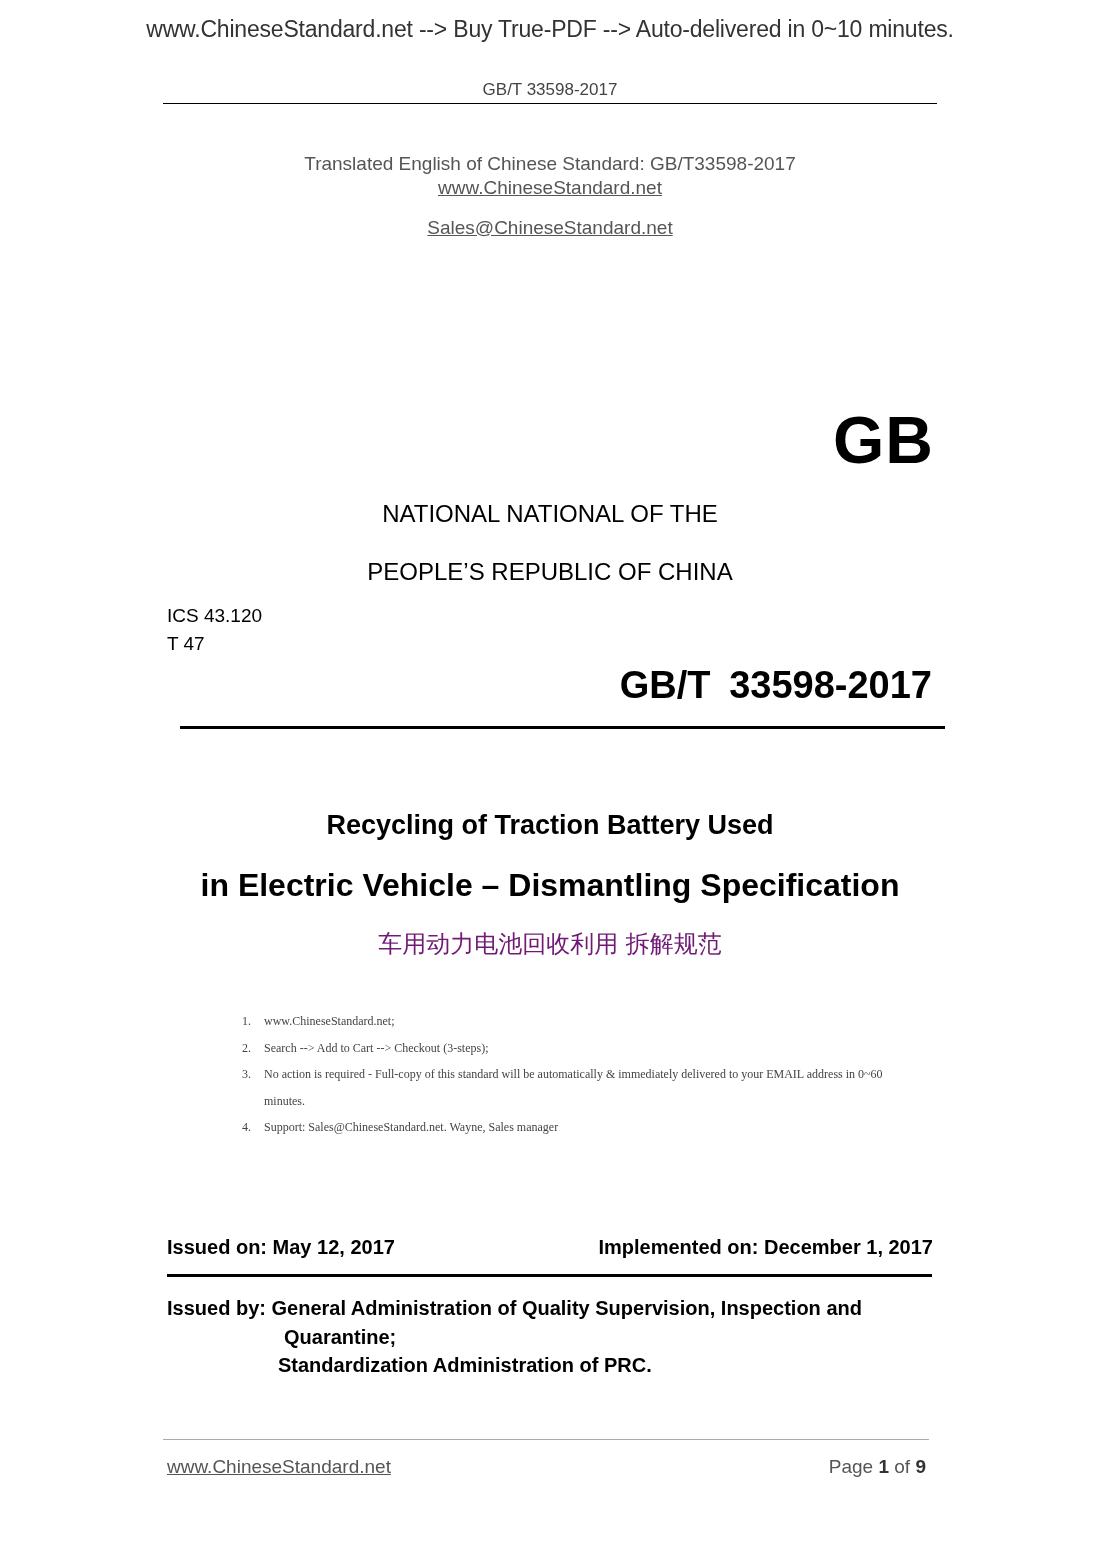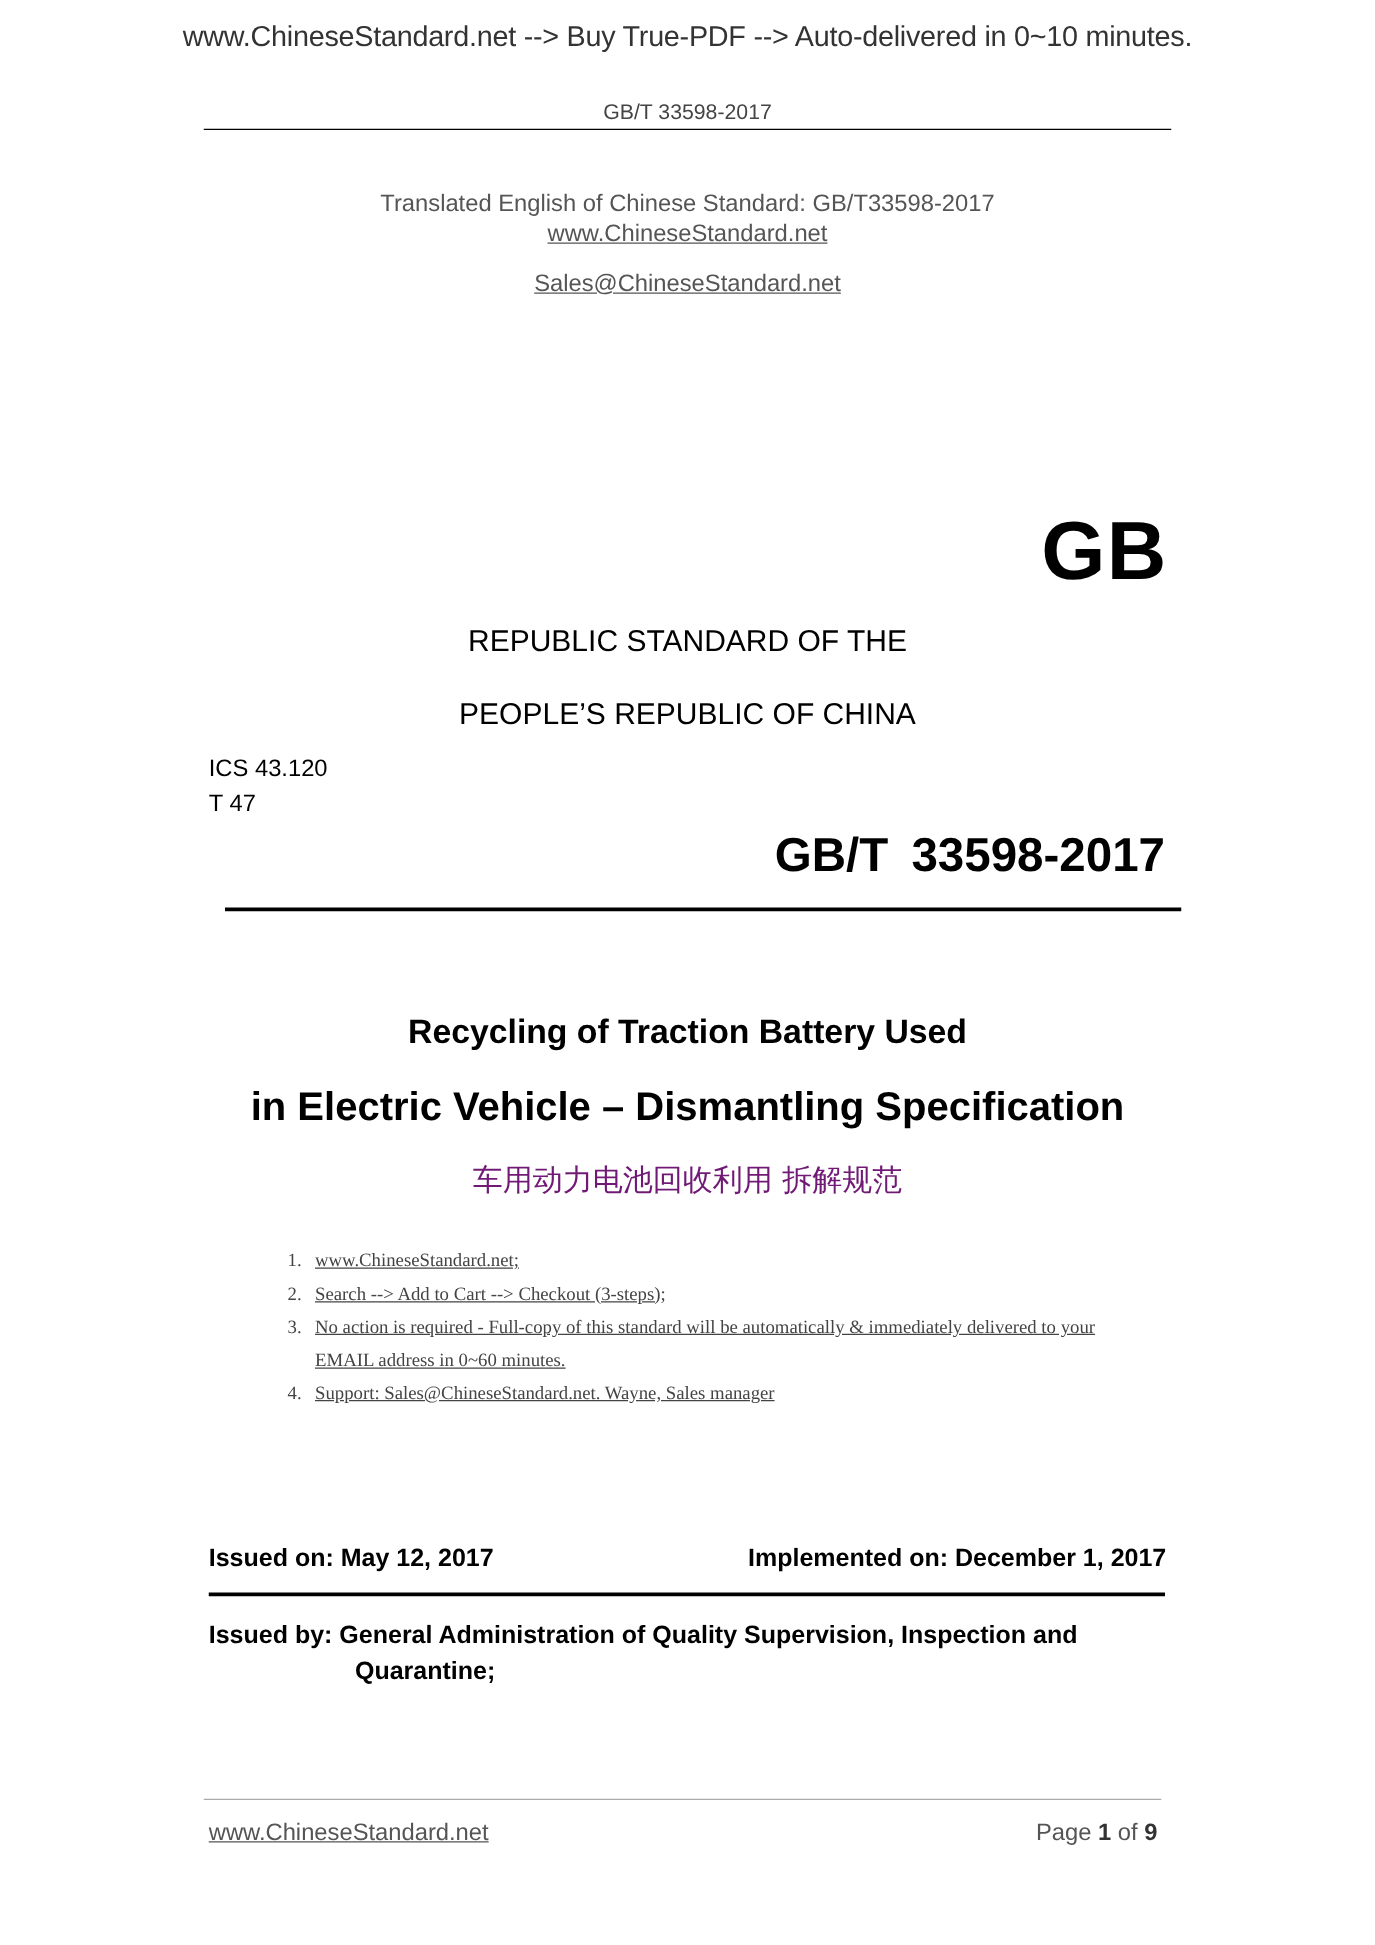--- a/index.html
+++ b/index.html
@@ -17,21 +17,21 @@
     .nat1 { top: 500px; font-size: 24px; }
     .nat2 { top: 558px; font-size: 24px; }
     .ics { top: 602px; left: 167px; font-size: 19px; line-height: 28px; }
     .code-big { top: 664px; right: 168px; font-size: 38px; font-weight: bold; word-spacing: 8px; }
     .hr-mid { top: 726px; left: 180px; width: 765px; height: 3px; background: #000; }
     .title1 { top: 810px; font-size: 27px; font-weight: bold; }
     .title2 { top: 867px; font-size: 32px; font-weight: bold; }
     .title-cn { top: 928px; font-size: 24px; color: #701a75; font-family: "DejaVu Sans", sans-serif; }
     .buy-box { top: 996px; left: 230px; width: 720px; font-family: "Liberation Serif", serif; color: #444; }
     .buy-q { font-size: 20px; color: #222; letter-spacing: -0.4px; margin-bottom: 4px; }
-    .buy-list { margin: 0; padding: 0; list-style: none; font-size: 15px; line-height: 26.5px; text-decoration: underline; }
+    .buy-list { margin: 12px; padding: 0; list-style: none; font-size: 12px; line-height: 26.5px; }
     .buy-list li { padding-left: 22px; text-indent: -22px; }
     .buy-list .num { display: inline-block; width: 22px; text-indent: 0; }
     .issued-on { top: 1236px; left: 167px; font-size: 20px; font-weight: bold; }
     .impl-on { top: 1236px; right: 167px; font-size: 20px; font-weight: bold; }
     .hr-bot { top: 1274px; left: 167px; width: 765px; height: 3px; background: #000; }
     .issued-by { top: 1294px; left: 167px; font-size: 20px; font-weight: bold; line-height: 28.5px; }
     .issued-by .label { display: inline; margin-top: 28px; }
     .issuer2 { padding-left: 117px; }
     .issuer3 { padding-left: 111px; }
     .hr-foot { top: 1439px; left: 163px; width: 766px; height: 1px; background: #aaa; }
@@ -48,21 +48,21 @@
 
 <div class="abs center translated">Translated English of Chinese Standard: GB/T33598-2017</div>
 <div class="abs center link-web">
   <span class="link">www.ChineseStandard.net</span>
 </div>
 <div class="abs center link-mail">
   <span class="link">Sales@ChineseStandard.net</span>
 </div>
 
 <div class="abs gb-big">GB</div>
-<div class="abs center nat1">REPUBLIC STANDARD OF THE</div>
+<div class="abs center nat1">NATIONAL NATIONAL OF THE</div>
 <div class="abs center nat2">PEOPLE’S REPUBLIC OF CHINA</div>
 
 <div class="abs ics">
   <div>ICS 43.120</div>
   <div>T 47</div>
 </div>
 
 <div class="abs code-big">GB/T  33598-2017</div>
 <div class="abs hr-mid"></div>
 
@@ -79,17 +79,18 @@
   </ol>
 </div>
 
 <div class="abs issued-on">Issued on: May 12, 2017</div>
 <div class="abs impl-on">Implemented on: December 1, 2017</div>
 <div class="abs hr-bot"></div>
 
 <div class="abs issued-by">
   <div><span class="label">Issued by: </span><span>General Administration of Quality Supervision, Inspection and</span></div>
   <div class="issuer2">Quarantine;</div>
+  <div class="issuer3">Standardization Administration of PRC.</div>
 </div>
 
 <div class="abs hr-foot"></div>
 <div class="abs foot-link">www.ChineseStandard.net</div>
 <div class="abs foot-page"><span>Page </span><b>1</b><span> of </span><b>9</b></div>
 
 </body></html>

